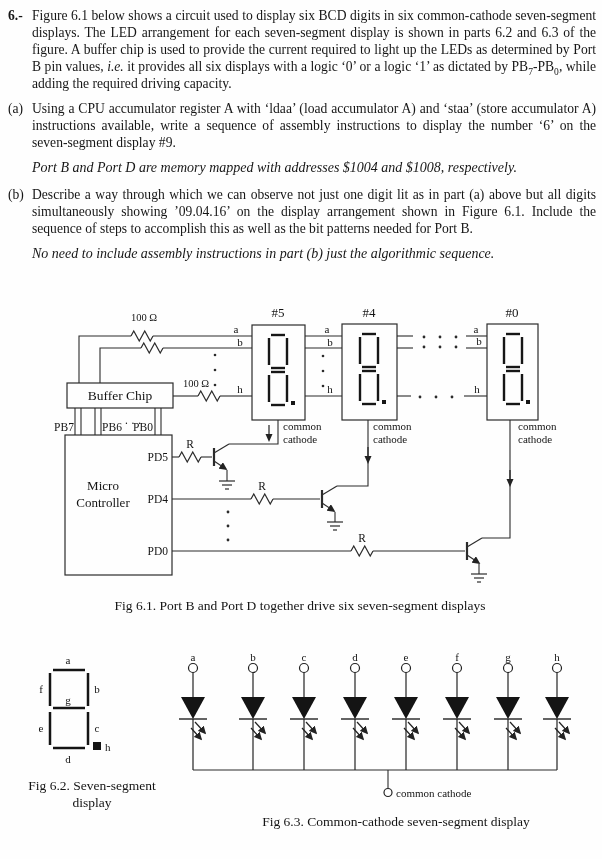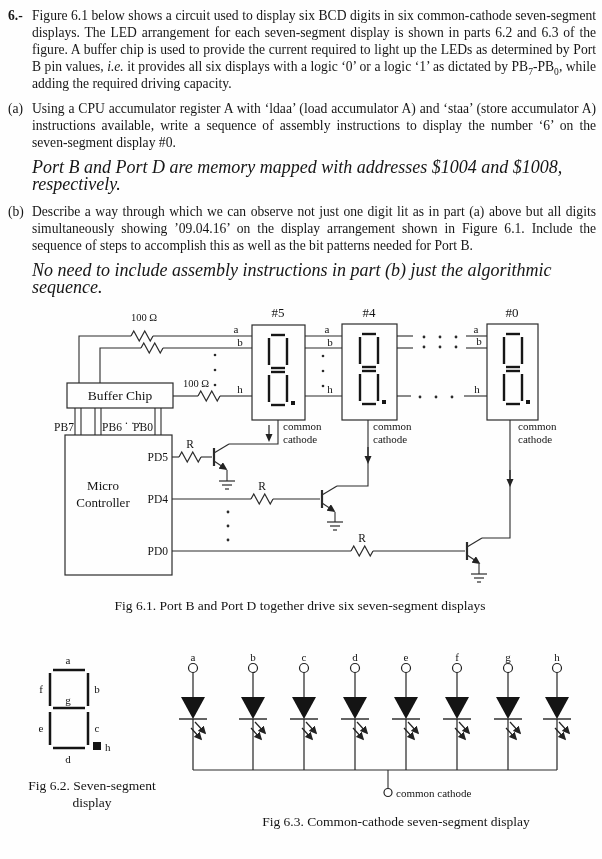--- a/index.html
+++ b/index.html
@@ -3,21 +3,21 @@
 <meta charset="utf-8">
 <style>
   html,body{margin:0;padding:0;background:#e8e8e8;}
   .page{position:relative;width:602px;height:859px;background:#fefefe;overflow:hidden;
         font-family:"Liberation Serif", serif;color:#161616;}
   .doc{position:absolute;left:8px;top:7px;width:588px;}
   .para{position:relative;padding-left:24px;text-align:justify;
         font-size:13.6px;line-height:17px;margin:0 0 8px 0;}
   .marker{position:absolute;left:0;top:0;}
   .b{font-weight:bold;}
-  .note{font-style:italic;padding-left:24px;font-size:18px;line-height:17px;
+  .note{font-style:italic;padding-left:24px;font-size:14px;line-height:17px;
         margin:0 0 10px 0;}
   sub{font-size:70%;line-height:0;}
   svg{position:absolute;left:0;}
   #fig61{top:300px;}
   #figsBottom{top:620px;}
   .wire{stroke:#2b2b2b;stroke-width:1.1;fill:none;}
   .box{stroke:#2b2b2b;stroke-width:1.2;fill:none;}
   .seg{stroke:#141414;stroke-width:2.5;fill:none;stroke-linecap:butt;}
   .dot{fill:#2b2b2b;}
   text{fill:#141414;}
@@ -36,21 +36,21 @@
 
   <div class="doc">
 
     <div class="para">
       <span class="marker b">6.-</span>
       <span><span>Figure 6.1 below shows a circuit used to display six BCD digits in six common-cathode seven-segment displays. The LED arrangement for each seven-segment display is shown in parts 6.2 and 6.3 of the figure. A buffer chip is used to provide the current required to light up the LEDs as determined by Port B pin values, </span><i>i.e.</i><span> it provides all six displays with a logic ‘0’ or a logic ‘1’ as dictated by PB</span><sub>7</sub><span>-PB</span><sub>0</sub><span>, while adding the required driving capacity.</span></span>
     </div>
 
     <div class="para">
       <span class="marker">(a)</span>
-      <span>Using a CPU accumulator register A with ‘ldaa’ (load accumulator A) and ‘staa’ (store accumulator A) instructions available, write a sequence of assembly instructions to display the number ‘6’ on the seven-segment display #0.</span>
+      <span>Using a CPU accumulator register A with ‘ldaa’ (load accumulator A) and ‘staa’ (store accumulator A) instructions available, write a sequence of assembly instructions to display the number ‘6’ on the seven-segment display #9.</span>
     </div>
 
     <div class="note">Port B and Port D are memory mapped with addresses $1004 and $1008, respectively.</div>
 
     <div class="para">
       <span class="marker">(b)</span>
       <span>Describe a way through which we can observe not just one digit lit as in part (a) above but all digits simultaneously showing ’09.04.16’ on the display arrangement shown in Figure 6.1. Include the sequence of steps to accomplish this as well as the bit patterns needed for Port B.</span>
     </div>
 
     <div class="note">No need to include assembly instructions in part (b) just the algorithmic sequence.</div>

